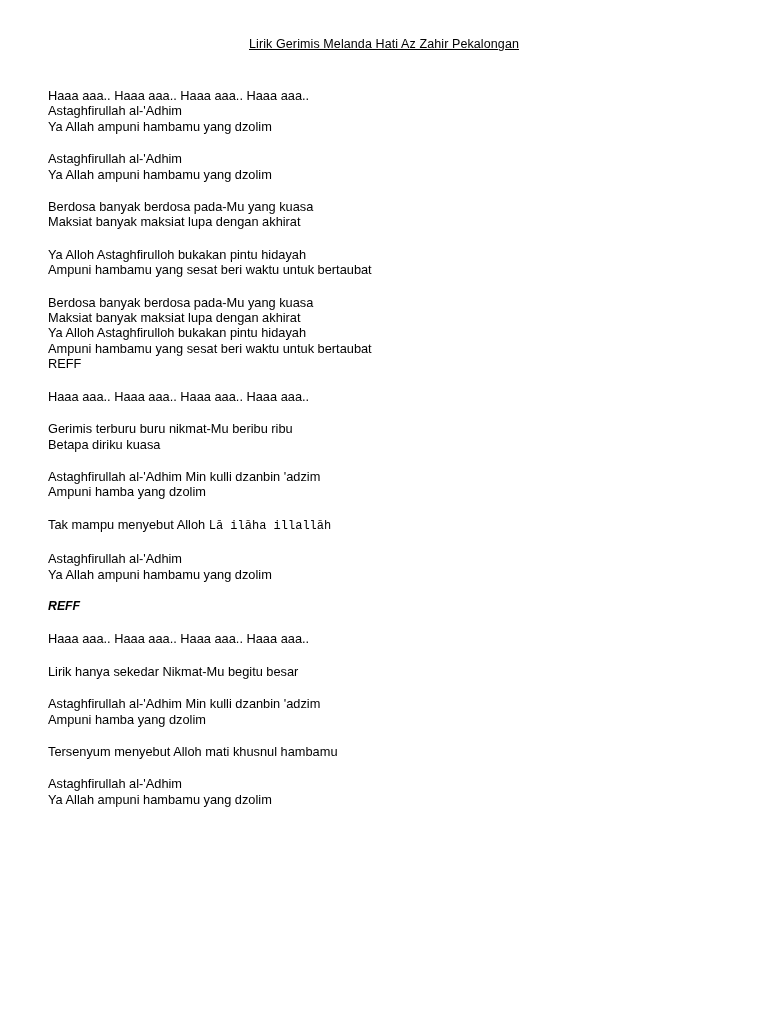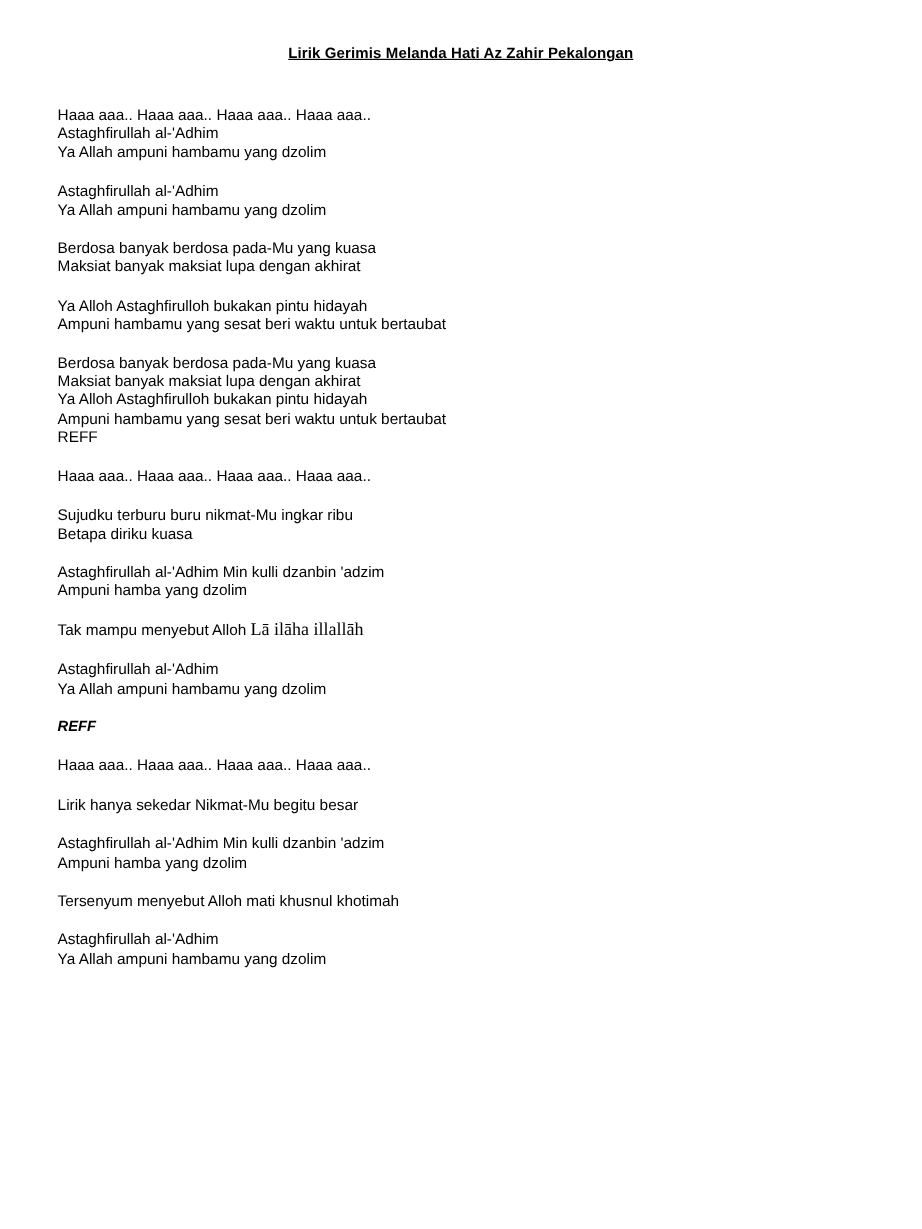--- a/index.html
+++ b/index.html
@@ -18,21 +18,21 @@
   .page {
     width: 768px;
     min-height: 1024px;
     box-sizing: border-box;
     padding: 36px 48px 0 48px;
     background: #ffffff;
   }
   .doc-title {
     text-align: center;
     font-size: 12.5px;
-    font-weight: bold;
+    font-weight: normal;
     text-decoration: underline;
     margin: 0 0 0 0;
     padding: 0 0 0 0;
     line-height: 16px;
     letter-spacing: 0.1px;
   }
   .body-block {
     margin-top: 36px;
   }
   .stanza {
@@ -43,22 +43,22 @@
     line-height: 15.4px;
     white-space: pre-wrap;
     word-break: break-word;
   }
   .line.italic-bold {
     font-style: italic;
     font-weight: bold;
     font-size: 12.3px;
   }
   .arabic-translit {
-    font-family: Liberation Serif, serif;
-    font-size: 15px;
+    font-family: Liberation Mono, monospace;
+    font-size: 12px;
     margin-top: 19px;
   }
 </style>
 </head>
 <body>
 
 <div class="page">
   <h1 class="doc-title">Lirik Gerimis Melanda Hati Az Zahir Pekalongan</h1>
   <div class="body-block">
       <div class="stanza">
@@ -82,21 +82,21 @@
         <div class="line">Berdosa banyak berdosa pada-Mu yang kuasa</div>
         <div class="line">Maksiat banyak maksiat lupa dengan akhirat</div>
         <div class="line">Ya Alloh Astaghfirulloh bukakan pintu hidayah</div>
         <div class="line">Ampuni hambamu yang sesat beri waktu untuk bertaubat</div>
         <div class="line">REFF</div>
       </div>
       <div class="stanza">
         <div class="line">Haaa aaa.. Haaa aaa.. Haaa aaa.. Haaa aaa..</div>
       </div>
       <div class="stanza">
-        <div class="line">Sujudku terburu buru nikmat-Mu ingkar ribu</div>
+        <div class="line">Gerimis terburu buru nikmat-Mu beribu ribu</div>
         <div class="line">Betapa diriku kuasa</div>
       </div>
       <div class="stanza">
         <div class="line">Astaghfirullah al-'Adhim Min kulli dzanbin 'adzim</div>
         <div class="line">Ampuni hamba yang dzolim</div>
       </div>
       <div class="stanza">
         <div class="line">Tak mampu menyebut Alloh <span class="arabic-translit">Lā ilāha illallāh</span></div>
       </div>
       <div class="stanza">
@@ -110,20 +110,20 @@
         <div class="line">Haaa aaa.. Haaa aaa.. Haaa aaa.. Haaa aaa..</div>
       </div>
       <div class="stanza">
         <div class="line">Lirik hanya sekedar Nikmat-Mu begitu besar</div>
       </div>
       <div class="stanza">
         <div class="line">Astaghfirullah al-'Adhim Min kulli dzanbin 'adzim</div>
         <div class="line">Ampuni hamba yang dzolim</div>
       </div>
       <div class="stanza">
-        <div class="line">Tersenyum menyebut Alloh mati khusnul khotimah</div>
+        <div class="line">Tersenyum menyebut Alloh mati khusnul hambamu</div>
       </div>
       <div class="stanza">
         <div class="line">Astaghfirullah al-'Adhim</div>
         <div class="line">Ya Allah ampuni hambamu yang dzolim</div>
       </div>
     </div>
 </div>
 
 </body></html>

